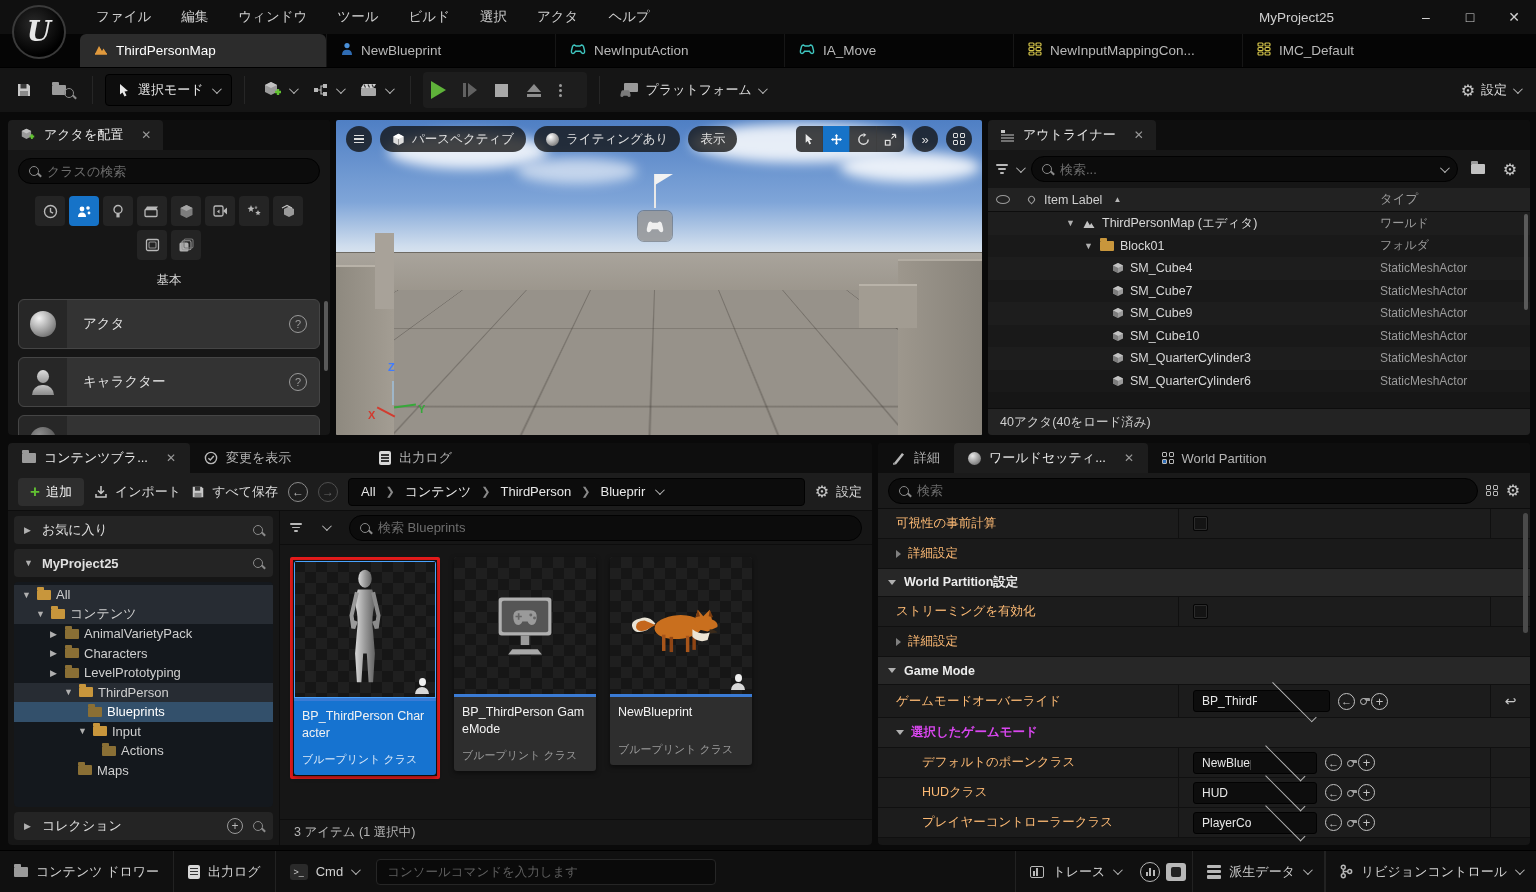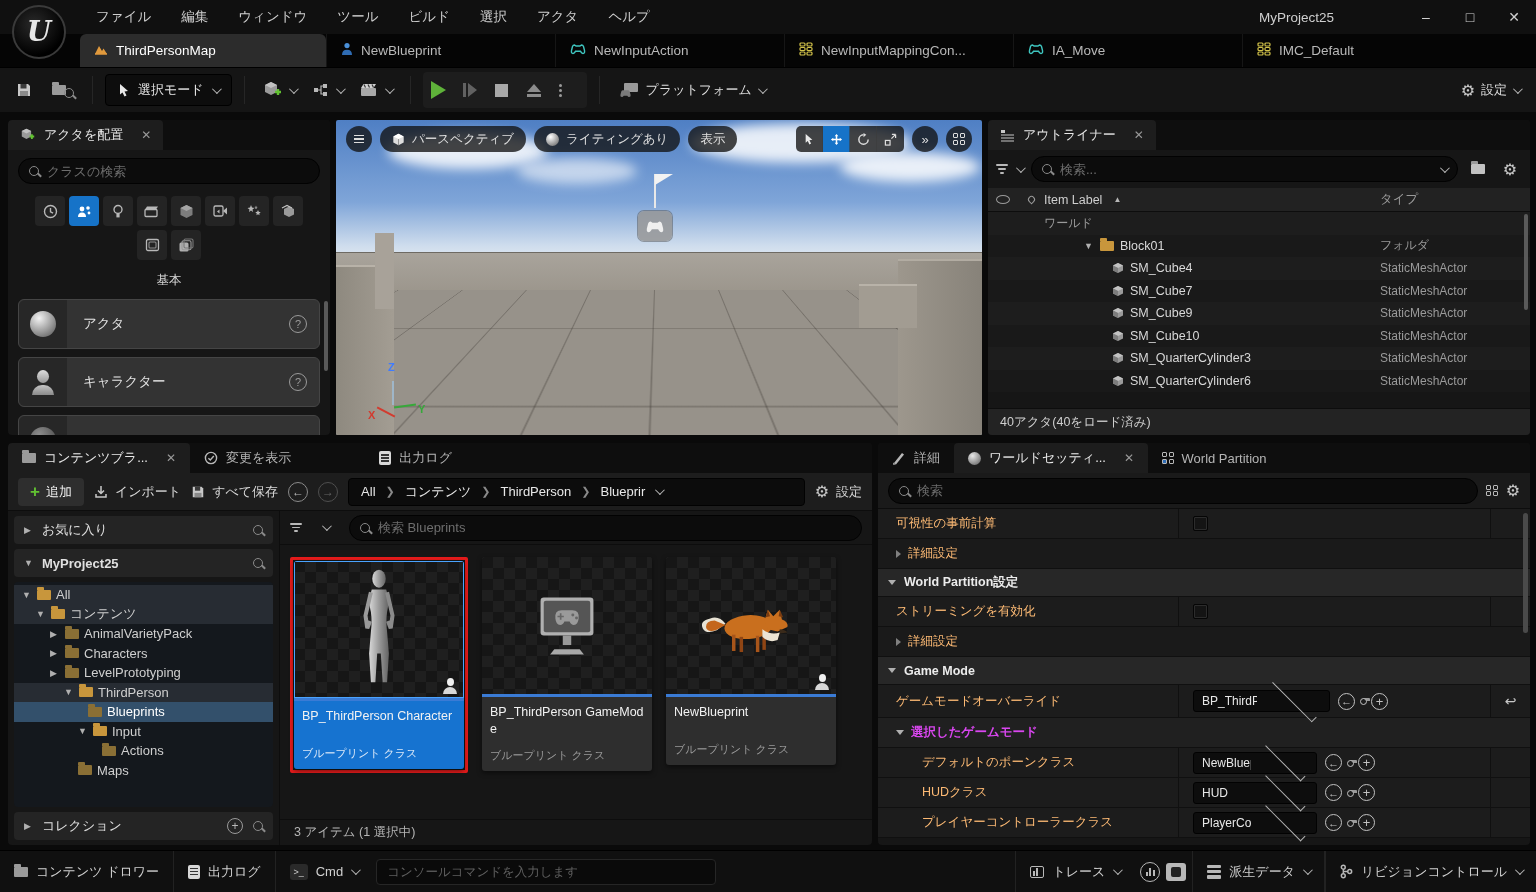--- a/index.html
+++ b/index.html
@@ -163,21 +163,21 @@
   .tree{flex:1;background:#14181d;border-radius:4px;padding:3px 0;overflow:hidden;font-size:13px}
   .trow{height:19.5px;display:flex;align-items:center;gap:5px;color:#cfcfcf;white-space:nowrap}
   .trow.hl{background:#272c33}
   .trow.sel{background:#33506b;color:#fff}
   .oplus{width:16px;height:16px;border:1.4px solid #9a9a9a;border-radius:50%;display:flex;align-items:center;justify-content:center;color:#b8b8b8;font-size:12px}
   .oplus::before{content:"+"}
   .cb-right{flex:1;display:flex;flex-direction:column;overflow:hidden}
   .cb-search-row{height:34px;display:flex;align-items:center;gap:20px;padding:0 10px;border-bottom:1px solid #0d0d0d}
   .asset-grid{flex:1;display:flex;gap:14px;padding:12px 10px;align-items:flex-start;overflow:hidden}
   .card-annot{border:3px solid #e51b1b;padding:1px;border-radius:2px}
-  .asset-card{width:170px;background:#2e2e2e;border-radius:3px;overflow:hidden;box-shadow:0 2px 5px rgba(0,0,0,.5)}
+  .asset-card{width:142px;background:#2e2e2e;border-radius:3px;overflow:hidden;box-shadow:0 2px 5px rgba(0,0,0,.5)}
   .thumb{height:140px;position:relative;background-color:#161616;background-image:linear-gradient(45deg,#1f1f1f 25%,transparent 25%,transparent 75%,#1f1f1f 75%),linear-gradient(45deg,#1f1f1f 25%,transparent 25%,transparent 75%,#1f1f1f 75%);background-size:22px 22px;background-position:0 0,11px 11px;display:flex;align-items:center;justify-content:center;border-bottom:3px solid #3a7bd5}
   .thumb.selthumb{box-shadow:0 0 0 1px #4aa3ff inset}
   .badge-person{position:absolute;right:6px;bottom:4px;width:16px;height:16px}
   .badge-person::before{content:"";position:absolute;left:4.5px;top:0;width:7px;height:8px;border-radius:50%;background:#f0f0f0}
   .badge-person::after{content:"";position:absolute;left:1px;bottom:0;width:14px;height:7px;border-radius:7px 7px 0 0;background:#d8d8d8}
   .card-caption{padding:7px 8px 8px;min-height:68px;display:flex;flex-direction:column}
   .card-caption.selected{background:#1673d0}
   .asset-name{color:#f2f2f2;font-size:12.5px;line-height:1.35;word-break:break-all}
   .asset-type{margin-top:auto;padding-top:10px;font-size:11px;color:#9a9a9a}
   .card-caption.selected .asset-type{color:#dce9f8}
@@ -276,37 +276,37 @@
           </svg></span>
       <span>NewBlueprint</span>
     </div>
     <div class="doctab">
       <span><svg width="16" height="12" viewBox="0 0 16 12">
             <path d="M3 10.5 Q1 10.5 1.5 7.5 L2.5 3.5 Q3 2 4.5 2 L6 3 h4 L11.5 2 Q13 2 13.5 3.5 L14.5 7.5 Q15 10.5 13 10.5 Q12 10.5 11 9 L10.5 8.2 h-5 L5 9 Q4 10.5 3 10.5Z" fill="none" stroke="#3fc6c0" stroke-width="1.4"></path>
           </svg></span>
       <span>NewInputAction</span>
     </div>
     <div class="doctab">
+      <span><svg width="16" height="12" viewBox="0 0 16 12">
+            <path d="M3 10.5 Q1 10.5 1.5 7.5 L2.5 3.5 Q3 2 4.5 2 L6 3 h4 L11.5 2 Q13 2 13.5 3.5 L14.5 7.5 Q15 10.5 13 10.5 Q12 10.5 11 9 L10.5 8.2 h-5 L5 9 Q4 10.5 3 10.5Z" fill="none" stroke="#3fc6c0" stroke-width="1.4"></path>
+          </svg></span>
+      <span>IA_Move</span>
+    </div>
+    <div class="doctab">
       <span><svg width="14" height="14" viewBox="0 0 14 14">
             <g fill="none" stroke="#d4c44a" stroke-width="1.2">
               <rect x="1" y="1" width="5" height="3" rx="1"></rect>
               <rect x="8" y="1" width="5" height="3" rx="1"></rect>
               <rect x="1" y="5.5" width="5" height="3" rx="1"></rect>
               <rect x="8" y="5.5" width="5" height="3" rx="1"></rect>
               <rect x="1" y="10" width="5" height="3" rx="1"></rect>
               <rect x="8" y="10" width="5" height="3" rx="1"></rect>
             </g>
           </svg></span>
       <span>NewInputMappingCon...</span>
-    </div>
-    <div class="doctab">
-      <span><svg width="16" height="12" viewBox="0 0 16 12">
-            <path d="M3 10.5 Q1 10.5 1.5 7.5 L2.5 3.5 Q3 2 4.5 2 L6 3 h4 L11.5 2 Q13 2 13.5 3.5 L14.5 7.5 Q15 10.5 13 10.5 Q12 10.5 11 9 L10.5 8.2 h-5 L5 9 Q4 10.5 3 10.5Z" fill="none" stroke="#3fc6c0" stroke-width="1.4"></path>
-          </svg></span>
-      <span>IA_Move</span>
     </div>
     <div class="doctab">
       <span><svg width="14" height="14" viewBox="0 0 14 14">
             <g fill="none" stroke="#d4c44a" stroke-width="1.2">
               <rect x="1" y="1" width="5" height="3" rx="1"></rect>
               <rect x="8" y="1" width="5" height="3" rx="1"></rect>
               <rect x="1" y="5.5" width="5" height="3" rx="1"></rect>
               <rect x="8" y="5.5" width="5" height="3" rx="1"></rect>
               <rect x="1" y="10" width="5" height="3" rx="1"></rect>
               <rect x="8" y="10" width="5" height="3" rx="1"></rect>
@@ -647,20 +647,27 @@
         <span class="c-label">
             <span>Item Label</span>
             <span class="sort-arrow">▲</span>
           </span>
         <span class="c-type">タイプ</span>
       </div>
       <div class="ol-rows">
         <div class="ol-row">
           <span class="c-eye"></span>
             <span class="c-pin"></span>
+          <span class="c-label" style="padding-left:22px">
+              <i class="tri d"></i>
+              <svg width="14" height="11" viewBox="0 0 14 12">
+                <path d="M1 11 L5 3 L8 8 L9.5 5.5 L13 11Z" fill="#c2c2c2"></path>
+              </svg>
+              <span>ThirdPersonMap (エディタ)</span>
+            </span>
           <span class="c-type">ワールド</span>
         </div>
         <div class="ol-row">
           <span class="c-eye"></span>
             <span class="c-pin"></span>
           <span class="c-label" style="padding-left:40px">
               <i class="tri d"></i>
               <span class="fold"></span>
               <span>Block01</span>
             </span>

